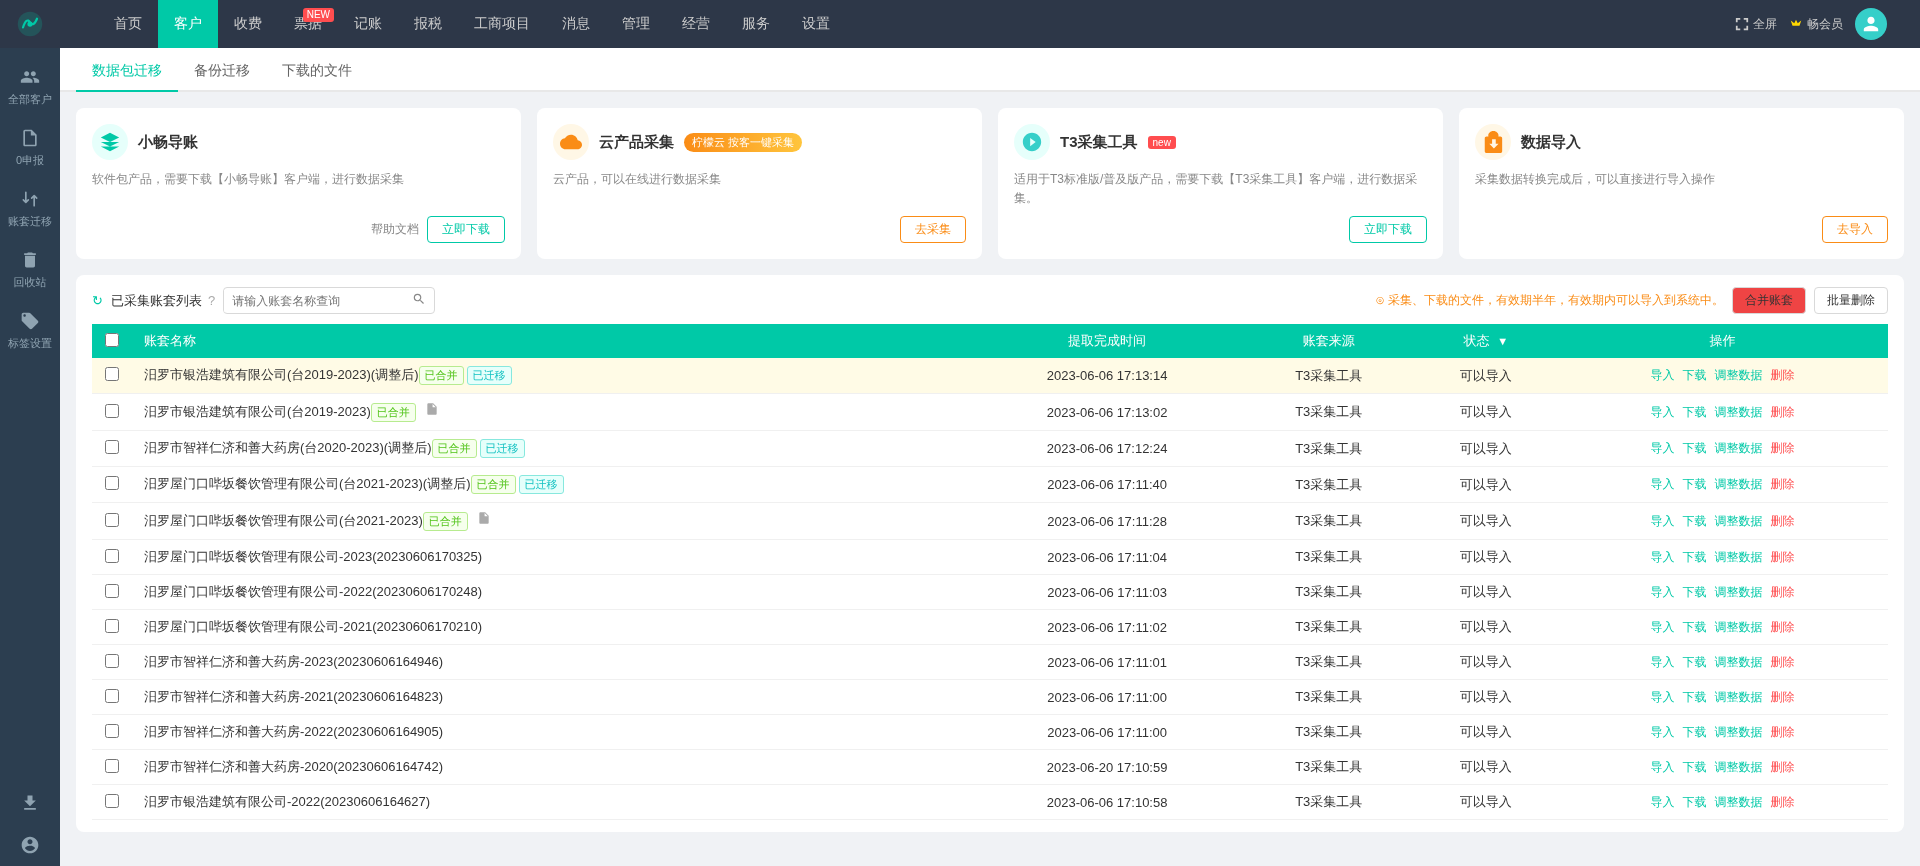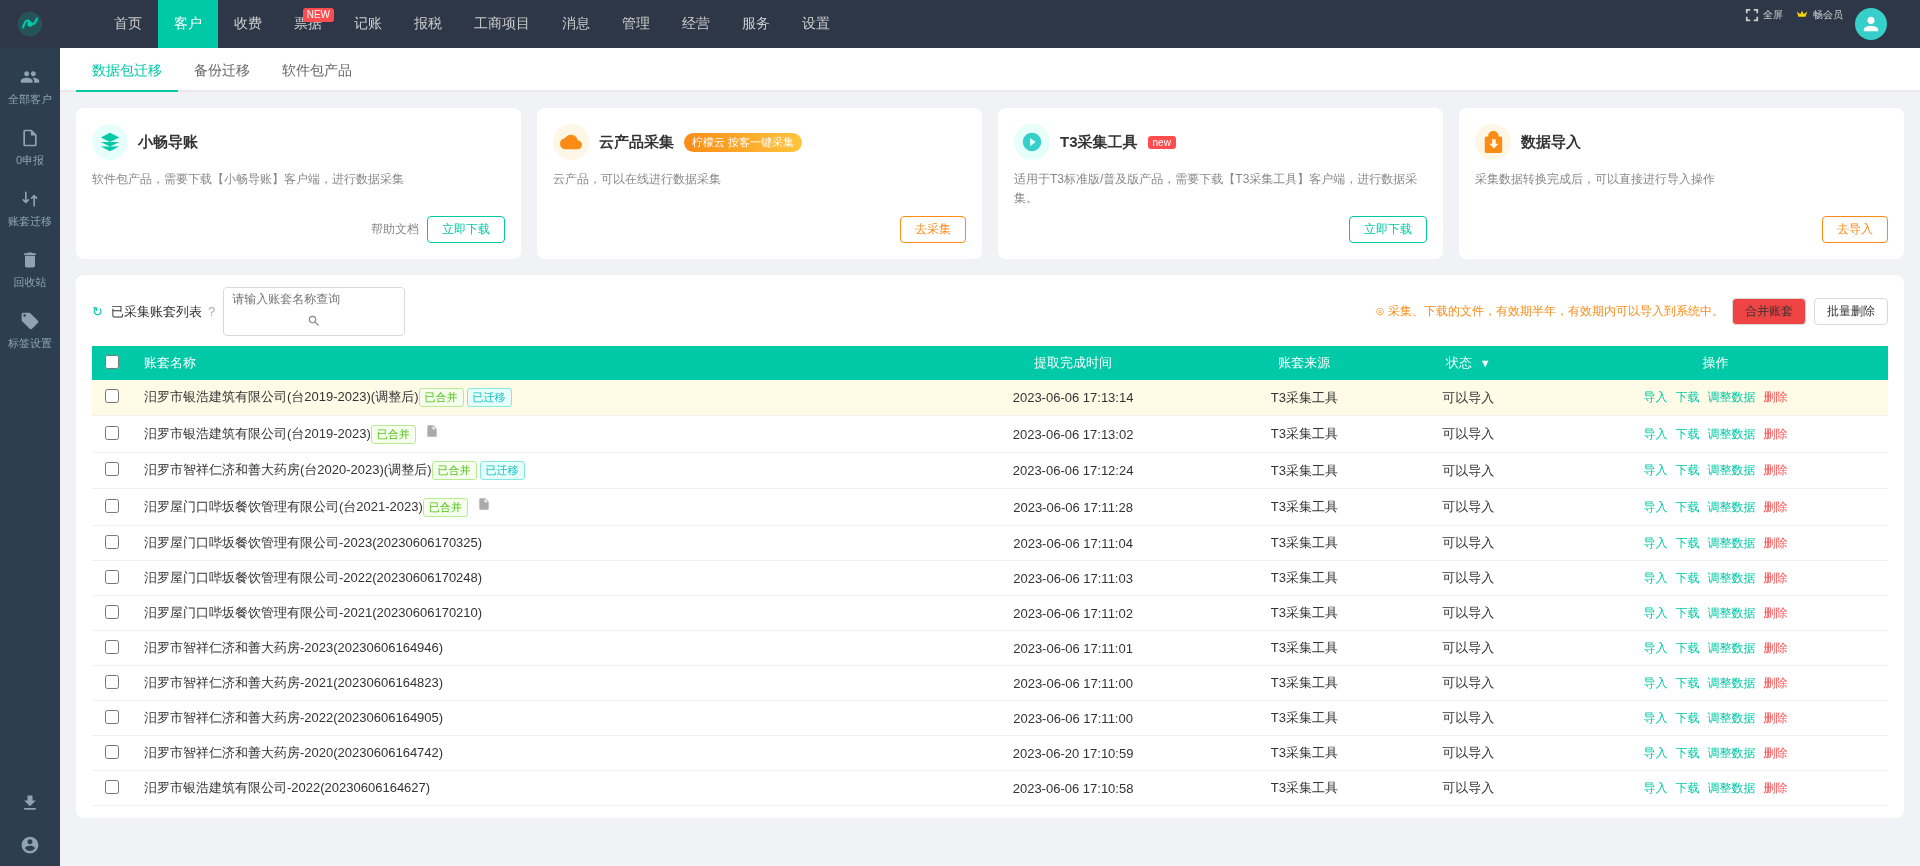--- a/index.html
+++ b/index.html
@@ -6,21 +6,21 @@
     body { font-family: 'Microsoft YaHei', Arial, sans-serif; font-size: 13px; background: #f0f2f5; color: #333; display: flex; flex-direction: column; height: 866px; overflow: hidden; }
 
     
     .top-nav { height: 48px; background: #2d3748; display: flex; align-items: center; padding: 0 17px 0 0; flex-shrink: 0; gap: 38px; }
     .top-nav .logo { width: 60px; height: 48px; background: #2d3748; display: flex; align-items: center; justify-content: center; }
     .top-nav .logo svg { width: 28px; height: 28px; }
     .nav-items { display: flex; align-items: center; flex: 1; }
     .nav-item { color: #ccc; padding: 0 16px; height: 48px; display: flex; align-items: center; cursor: pointer; font-size: 14px; position: relative; }
     .nav-item.active { background: #00c9a7; color: #fff; }
     .nav-item .badge-new { position: absolute; top: 8px; right: 4px; background: #ff4d4f; color: #fff; font-size: 10px; padding: 1px 4px; border-radius: 3px; line-height: 1.2; }
-    .nav-right { display: flex; align-items: flex-start; gap: 12px; padding-right: 16px; color: #ccc; font-size: 10px; }
+    .nav-right { display: flex; align-items: center; gap: 12px; padding-right: 16px; color: #ccc; font-size: 12px; }
     .nav-right span { cursor: pointer; display: flex; align-items: center; gap: 4px; }
     .avatar { width: 32px; height: 32px; background: #36cfc9; border-radius: 50%; display: flex; align-items: center; justify-content: center; color: #fff; font-size: 14px; cursor: pointer; }
 
     
     .main-layout { display: flex; flex: 1; overflow: hidden; }
 
     
     .sidebar { width: 60px; background: #2c3e50; display: flex; flex-direction: column; align-items: center; padding-top: 8px; flex-shrink: 0; text-align: center; }
     .sidebar-item { display: flex; flex-direction: column; align-items: center; padding: 10px 0; width: 100%; cursor: pointer; color: #8fa3b1; font-size: 11px; gap: 4px; }
     .sidebar-icon { width: 22px; height: 22px; display: flex; align-items: center; justify-content: center; }
@@ -53,21 +53,21 @@
     .cloud-badge { background: linear-gradient(90deg, #fa8c16, #ffc53d); color: #fff; font-size: 11px; padding: 2px 8px; border-radius: 10px; font-weight: 500; }
 
     
     .new-badge { background: #ff4d4f; color: #fff; font-size: 10px; padding: 1px 5px; border-radius: 3px; font-weight: 500; }
 
     
     .list-section { background: #fff; border-radius: 8px; padding: 12px 16px; }
     .list-header { display: flex; align-items: center; gap: 8px; margin-bottom: 10px; }
     .list-title { font-size: 13px; font-weight: 500; color: #333; display: flex; align-items: center; gap: 6px; }
     .help-icon { color: #aaa; cursor: pointer; font-size: 13px; }
-    .search-box { display: flex; align-items: center; border: 1px solid #d9d9d9; border-radius: 4px; overflow: hidden; flex-direction: column; }
+    .search-box { display: flex; align-items: center; border: 1px solid #d9d9d9; border-radius: 4px; overflow: hidden; }
     .search-box input { border: none; outline: none; padding: 4px 8px; font-size: 12px; width: 180px; }
     .search-box button { background: none; border: none; padding: 4px 8px; cursor: pointer; color: #666; }
     .list-header-right { margin-left: auto; display: flex; align-items: center; gap: 8px; }
     .tip-text { font-size: 12px; color: #fa8c16; }
     .btn-merge { border: 1px solid #d9d9d9; background: #ef4444; padding: 4px 12px; border-radius: 4px; cursor: pointer; font-size: 12px; color: #333; }
     .btn-batch-delete { border: 1px solid #d9d9d9; background: #fff; padding: 4px 12px; border-radius: 4px; cursor: pointer; font-size: 12px; color: #333; }
 
     
     .data-table { width: 100%; border-collapse: collapse; font-size: 13px; }
     .data-table thead tr { background: #00c9a7; color: #fff; }
@@ -203,21 +203,21 @@
           </svg>
       </div>
     </div>
   </div>
 
   <div class="content">
 
     <div class="tab-bar">
       <div class="tab active">数据包迁移</div>
       <div class="tab">备份迁移</div>
-      <div class="tab">软件包产品</div>
+      <div class="tab">下载的文件</div>
     </div>
 
     <div class="inner-content">
 
       <div class="cards-row">
 
         <div class="card">
           <div class="card-header">
             <div class="card-icon" style="background:#e6fffb;">
               <svg width="22" height="22" viewBox="0 0 24 24" fill="#00c9a7">
@@ -338,20 +338,28 @@
               <tr>
                 <td><input type="checkbox" class="checkbox" style=""></td>
                 <td>汨罗市智祥仁济和善大药房(台2020-2023)(调整后)<span class="tag tag-green">已合并</span><span class="tag tag-teal">已迁移</span></td>
                 <td>2023-06-06 17:12:24</td>
                 <td>T3采集工具</td>
                 <td class="status-badge">可以导入</td>
                 <td><span class="action-link">导入</span><span class="action-link">下载</span><span class="action-link">调整数据</span><span class="action-link danger">删除</span></td>
               </tr>
               <tr>
                 <td><input type="checkbox" class="checkbox" style=""></td>
+                <td>汨罗屋门口哔坂餐饮管理有限公司(台2021-2023)(调整后)<span class="tag tag-green">已合并</span><span class="tag tag-teal">已迁移</span></td>
+                <td>2023-06-06 17:11:40</td>
+                <td>T3采集工具</td>
+                <td class="status-badge">可以导入</td>
+                <td><span class="action-link">导入</span><span class="action-link">下载</span><span class="action-link">调整数据</span><span class="action-link danger">删除</span></td>
+              </tr>
+              <tr>
+                <td><input type="checkbox" class="checkbox" style=""></td>
                 <td>汨罗屋门口哔坂餐饮管理有限公司(台2021-2023)<span class="tag tag-green">已合并</span><span class="file-icon"><svg width="14" height="14" viewBox="0 0 24 24" fill="currentColor">
                       <path d="M6 2c-1.1 0-2 .9-2 2v16c0 1.1.9 2 2 2h12c1.1 0 2-.9 2-2V8l-6-6H6zm7 7V3.5L18.5 9H13z"></path>
                     </svg></span></td>
                 <td>2023-06-06 17:11:28</td>
                 <td>T3采集工具</td>
                 <td class="status-badge">可以导入</td>
                 <td><span class="action-link">导入</span><span class="action-link">下载</span><span class="action-link">调整数据</span><span class="action-link danger">删除</span></td>
               </tr>
               <tr>
                 <td><input type="checkbox" class="checkbox" style=""></td>

